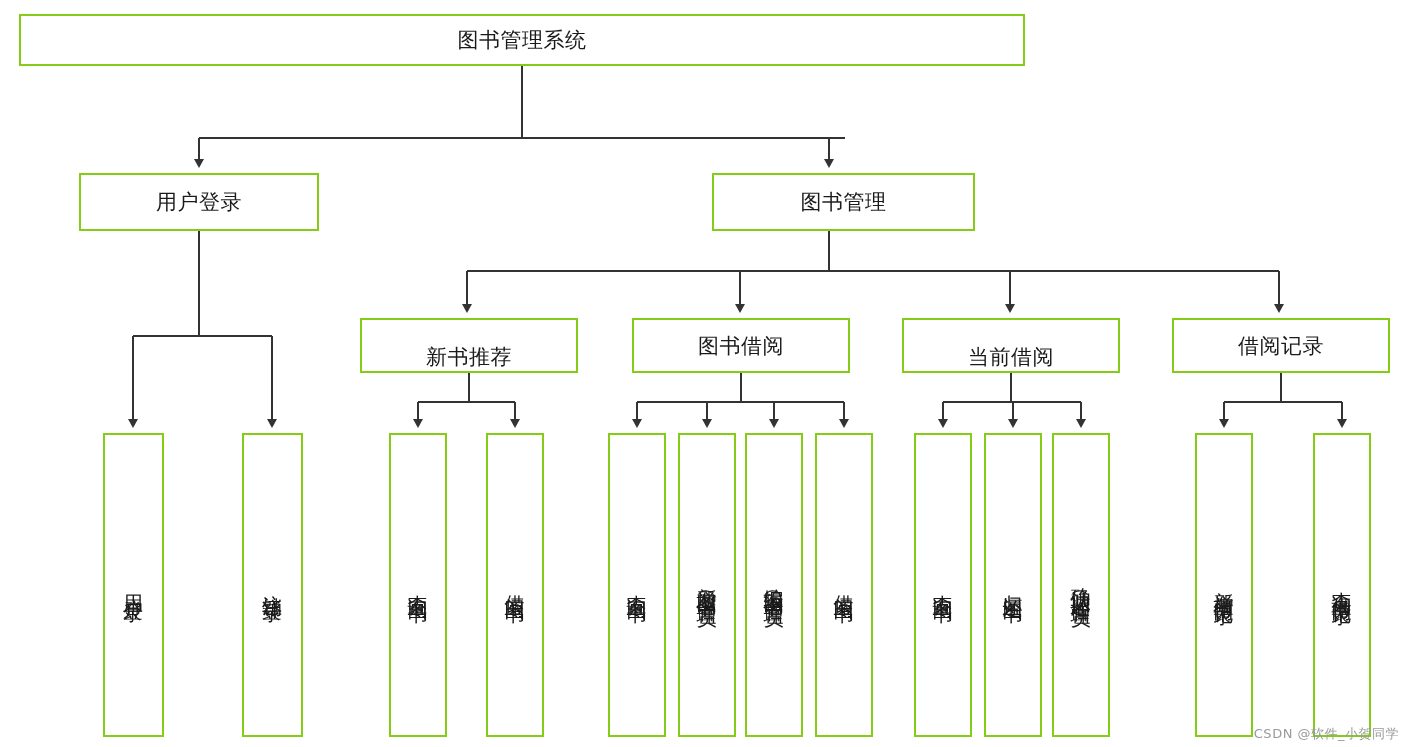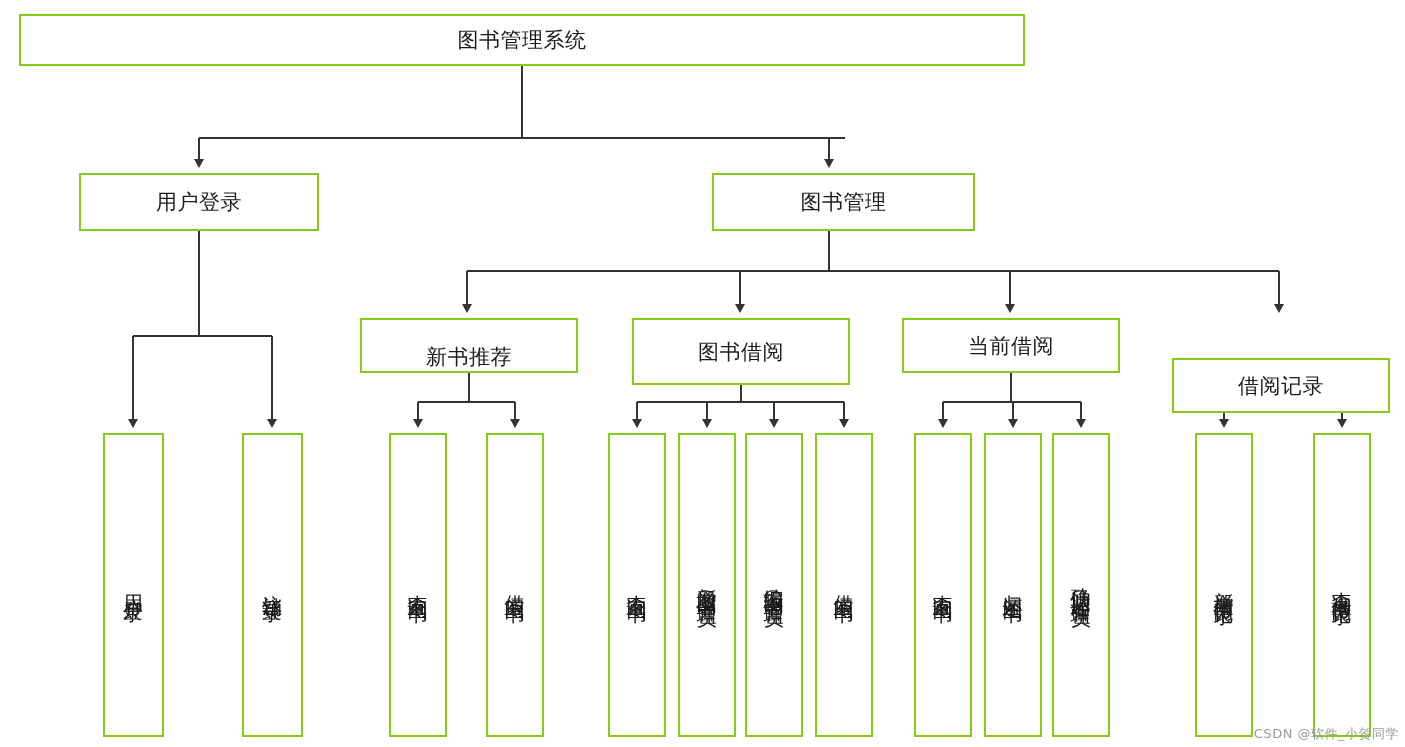--- a/index.html
+++ b/index.html
@@ -141,27 +141,27 @@
   <div class="node horiz" style="left:79px; top:173px; width:240px; height:58px;">
     <span>用户登录</span>
   </div>
   <div class="node horiz" style="left:712px; top:173px; width:263px; height:58px;">
     <span>图书管理</span>
   </div>
 
   <div class="node horiz" style="left:360px; top:318px; width:218px; height:55px;align-items:flex-end;">
     <span>新书推荐</span>
   </div>
-  <div class="node horiz" style="left:632px; top:318px; width:218px; height:67px;">
+  <div class="node horiz" style="left:632px; top:318px; width:218px; height:55px;">
     <span>图书借阅</span>
   </div>
-  <div class="node horiz" style="left:902px; top:318px; width:218px; height:55px;">
+  <div class="node horiz" style="left:902px; top:318px; width:218px; height:55px;align-items:flex-end;">
     <span>当前借阅</span>
   </div>
-  <div class="node horiz" style="left:1172px; top:318px; width:218px; height:55px;margin-top:40px;">
+  <div class="node horiz" style="left:1172px; top:318px; width:218px; height:55px;">
     <span>借阅记录</span>
   </div>
 
   <div class="node vert" style="left:103px; top:433px; width:61px; height:304px;">
     <span class="vtext">用户登录</span>
   </div>
   <div class="node vert" style="left:242px; top:433px; width:61px; height:304px;">
     <span class="vtext">注销登录</span>
   </div>
   <div class="node vert" style="left:389px; top:433px; width:58px; height:304px;">

